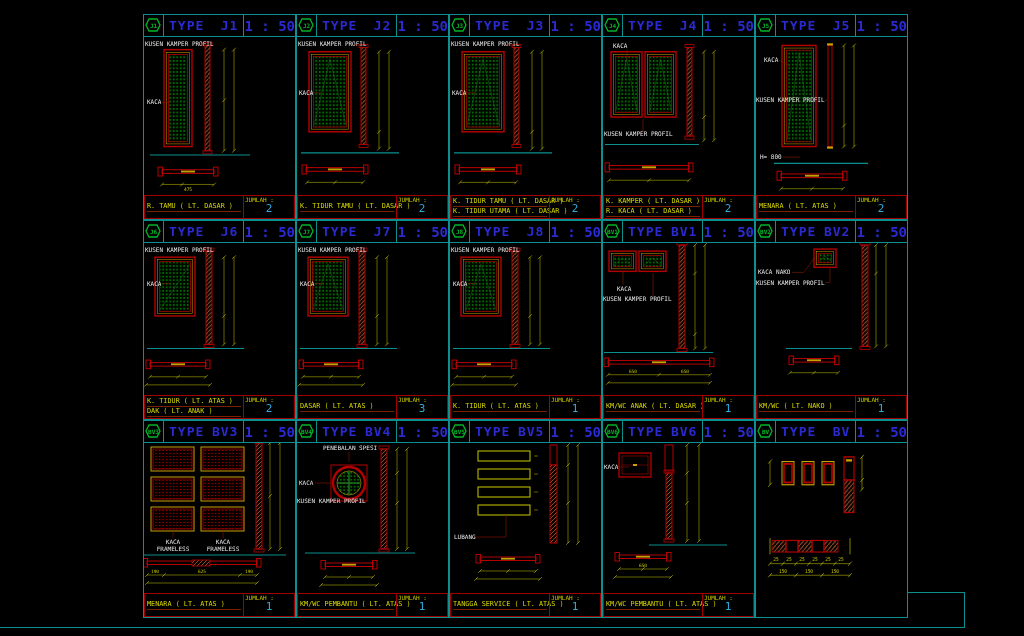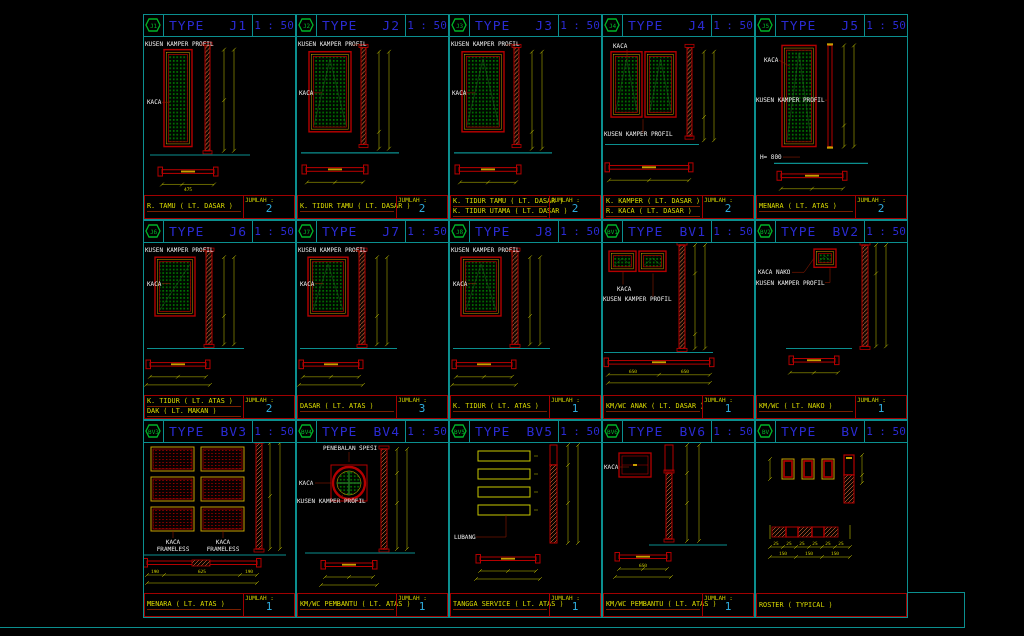--- a/index.html
+++ b/index.html
@@ -1,28 +1,28 @@
 <!DOCTYPE html>
 <html><head>
 <meta charset="utf-8">
 <style>
   html,body{margin:0;padding:0;background:#000;}
   body{width:1024px;height:636px;overflow:hidden;font-family:"DejaVu Sans Mono",monospace;}
   .stage{position:relative;width:1024px;height:636px;background:#000;}
   .grid{position:absolute;left:143px;top:14px;width:765px;height:604px;
         display:grid;grid-template-columns:repeat(5,153px);grid-template-rows:206px 200px 198px;}
   .panel{border:1px solid #0B8F8F;box-sizing:border-box;display:flex;flex-direction:column;background:#000;overflow:hidden;}
-  .titlebar{flex:0 0 21px;border-bottom:1px solid #0B8F8F;display:flex;align-items:stretch;}
+  .titlebar{flex:0 0 21px;border-bottom:1px solid #0B8F8F;display:flex;align-items:stretch;font-weight:bold;}
   .hex{position:relative;flex:0 0 19px;border-right:1px solid #0B8F8F;display:flex;align-items:center;justify-content:center;}
   .hex svg{position:absolute;left:1px;top:3px;width:16px;height:14px;}
   .hx{position:relative;font-size:6px;color:#00B428;z-index:1;}
   .tm{flex:1;display:flex;justify-content:space-between;align-items:center;padding:0 5px;
       font-size:13px;color:#2A2AD0;letter-spacing:1px;overflow:hidden;white-space:nowrap;}
   .ts{flex:0 0 42px;border-left:1px solid #0B8F8F;display:flex;align-items:center;justify-content:center;
-      font-size:11px;color:#2A2AD0;white-space:nowrap;}
+      font-size:14px;color:#2A2AD0;white-space:nowrap;}
   .draw{flex:1;position:relative;overflow:hidden;}
   .draw svg{position:absolute;left:0;top:0;width:100%;height:100%;}
   .labelbar{flex:0 0 24px;display:flex;border:1px solid #A00000;box-sizing:border-box;background:#000;}
   .rooms{flex:1;display:flex;flex-direction:column;justify-content:center;padding:0 2px;min-width:0;overflow:visible;}
   .room{font-size:6.8px;line-height:9px;color:#D8D800;white-space:nowrap;border-bottom:1px solid #7A1F00;width:100%;}
   .jumlah{flex:0 0 50px;border-left:1px solid #A00000;display:flex;flex-direction:column;align-items:center;padding-top:0;}
   .jl{font-size:6px;color:#C8C800;align-self:flex-start;white-space:nowrap;padding-left:1px;}
   .jn{font-size:11px;line-height:12px;color:#2FA8D8;}
   .nj .rooms .room{border-bottom:none;}
   .bottom-line{position:absolute;left:0;top:627px;width:965px;height:0;border-top:1px solid #0B8F8F;}
@@ -444,21 +444,21 @@
             <line x1="64.2" y1="141.8" x2="67.8" y2="138.2" stroke="#C8C800" stroke-width="0.6"></line>
             <text x="1" y="9" font-size="6" fill="#E8E8E8" text-anchor="start" font-family="DejaVu Sans Mono, monospace">KUSEN KAMPER PROFIL</text>
             <polyline points="56,7.5 62,7.5 62,12" fill="none" stroke="#8B1A00" stroke-width="0.6"></polyline>
             <text x="3" y="42" font-size="6" fill="#E8E8E8" text-anchor="start" font-family="DejaVu Sans Mono, monospace">KACA</text>
             <polyline points="18,40 26,40" fill="none" stroke="#8B1A00" stroke-width="0.6"></polyline>
           </svg>
         </div>
     <div class="labelbar">
       <div class="rooms">
             <div class="room">K. TIDUR ( LT. ATAS )</div>
-            <div class="room">DAK ( LT. MAKAN )</div>
+            <div class="room">DAK ( LT. ANAK )</div>
           </div>
           <div class="jumlah">
             <span class="jl">JUMLAH :</span>
             <span class="jn">2</span>
           </div>
     </div>
   </div>
       <div class="panel">
     <div class="titlebar">
       <span class="hex">
@@ -1130,22 +1130,17 @@
             <line x1="14" y1="114" x2="94" y2="114" stroke="#C8C800" stroke-width="0.5"></line>
             <line x1="12.2" y1="115.8" x2="15.8" y2="112.2" stroke="#C8C800" stroke-width="0.6"></line>
             <line x1="92.2" y1="115.8" x2="95.8" y2="112.2" stroke="#C8C800" stroke-width="0.6"></line>
             <line x1="38.2" y1="115.8" x2="41.8" y2="112.2" stroke="#C8C800" stroke-width="0.6"></line>
             <line x1="64.2" y1="115.8" x2="67.8" y2="112.2" stroke="#C8C800" stroke-width="0.6"></line>
             <text x="27" y="112" font-size="4.5" fill="#C8C800" text-anchor="middle" font-family="DejaVu Sans Mono, monospace">150</text>
             <text x="53" y="112" font-size="4.5" fill="#C8C800" text-anchor="middle" font-family="DejaVu Sans Mono, monospace">150</text>
             <text x="79" y="112" font-size="4.5" fill="#C8C800" text-anchor="middle" font-family="DejaVu Sans Mono, monospace">150</text>
           </svg>
         </div>
-    <div class="labelbar nj">
-      <div class="rooms">
-            <div class="room">ROSTER ( TYPICAL )</div>
-          </div>
-    </div>
   </div>
     </div>
   <div class="bottom-line"></div>
   <div class="ext-box"></div>
 </div>
 
 </body></html>

